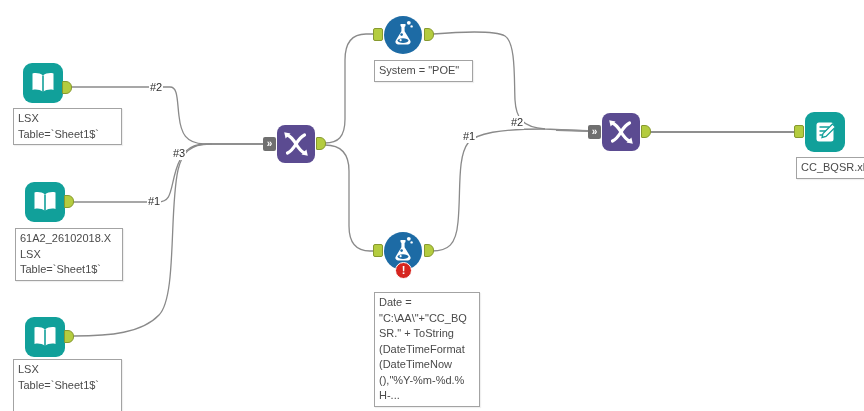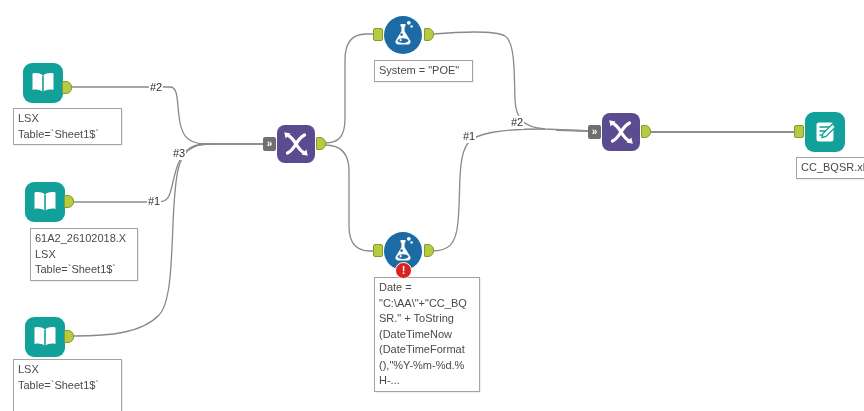--- a/index.html
+++ b/index.html
@@ -76,21 +76,21 @@
 <div class="tool" style="left:25px;top:182px">
   <span>
     <svg width="40" height="40" viewBox="0 0 40 40">
       <rect width="40" height="40" rx="9" fill="#11a09a"></rect>
       <path d="M20 12.5 C17 10 12.5 9.5 9.5 10.5 L9.5 27 C12.5 26 17 26.5 20 29 C23 26.5 27.5 26 30.5 27 L30.5 10.5 C27.5 9.5 23 10 20 12.5 Z" fill="#fff"></path>
       <path d="M20 12.5 L20 29" stroke="#11a09a" stroke-width="1.6"></path>
     </svg>
   </span>
 </div>
 <div class="anchor out" style="left:64px;top:195px"></div>
-<div class="annotation" style="left:30px;top:228px;width:98px">
+<div class="annotation" style="left:15px;top:228px;width:98px">
   <div>61A2_26102018.X</div>
   <div>LSX</div>
   <div>Table=`Sheet1$`</div>
 </div>
 
 <div class="tool" style="left:25px;top:317px">
   <span>
     <svg width="40" height="40" viewBox="0 0 40 40">
       <rect width="40" height="40" rx="9" fill="#11a09a"></rect>
       <path d="M20 12.5 C17 10 12.5 9.5 9.5 10.5 L9.5 27 C12.5 26 17 26.5 20 29 C23 26.5 27.5 26 30.5 27 L30.5 10.5 C27.5 9.5 23 10 20 12.5 Z" fill="#fff"></path>
@@ -146,26 +146,26 @@
       <circle cx="16.6" cy="24.2" r="1.1" fill="#fff"></circle>
       <circle cx="17.6" cy="18.6" r="1.3" fill="#1d6ba5"></circle>
       <circle cx="24.8" cy="6.8" r="1.9" fill="#fff"></circle>
       <circle cx="27.6" cy="10.4" r="1.2" fill="#fff"></circle>
     </svg>
   </span>
 </div>
 <div class="anchor in" style="left:373px;top:244px"></div>
 <div class="anchor out" style="left:424px;top:244px"></div>
 <div class="error-badge" style="left:395px;top:262px">!</div>
-<div class="annotation" style="left:374px;top:277px;width:96px">
+<div class="annotation" style="left:374px;top:292px;width:96px">
   <div>Date =</div>
   <div>"C:\AA\"+"CC_BQ</div>
   <div>SR." + ToString</div>
+  <div>(DateTimeFormat</div>
   <div>(DateTimeNow</div>
-  <div>(DateTimeFormat</div>
   <div>(),"%Y-%m-%d.%</div>
   <div>H-...</div>
 </div>
 
 <div class="tool" style="left:602px;top:113px">
   <span>
     <svg width="38" height="38" viewBox="0 0 38 38">
       <rect width="38" height="38" rx="8" fill="#5b4b91"></rect>
       <path d="M10.5 10 C19 14 19 24 27.5 28" stroke="#fff" stroke-width="3.2" fill="none" stroke-linecap="round"></path>
       <path d="M27.5 10 C19 14 19 24 10.5 28" stroke="#fff" stroke-width="3.2" fill="none" stroke-linecap="round"></path>

